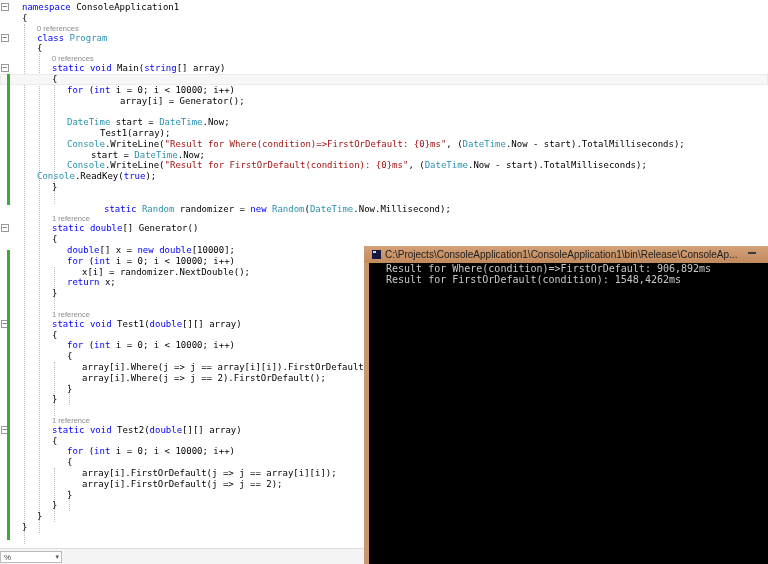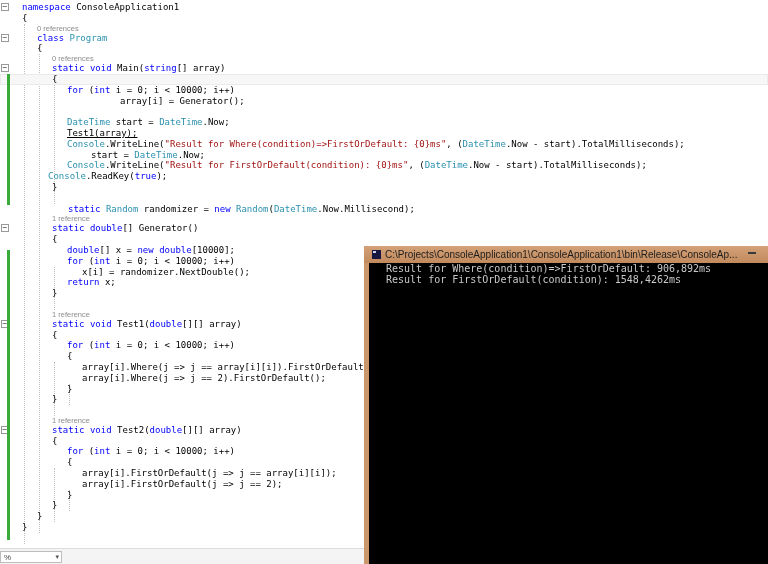--- a/index.html
+++ b/index.html
@@ -77,28 +77,28 @@
       <div class="ln cl" style="padding-left: 37px;"><span>0 references</span></div>
       <div class="ln" style="padding-left: 37px;"><span class="fold">−</span><span class="tk-k">class</span><span class="tk-d"> </span><span class="tk-t">Program</span></div>
       <div class="ln" style="padding-left: 37px;"><span class="tk-d">{</span></div>
       <div class="ln cl" style="padding-left: 52px;"><span>0 references</span></div>
       <div class="ln" style="padding-left: 52px;"><span class="fold">−</span><span class="tk-k">static</span><span class="tk-d"> </span><span class="tk-k">void</span><span class="tk-d"> Main(</span><span class="tk-k">string</span><span class="tk-d">[] array)</span></div>
       <div class="ln cur" style="padding-left: 52px;"><span class="tk-d">{</span></div>
       <div class="ln" style="padding-left: 67px;"><span class="tk-k">for</span><span class="tk-d"> (</span><span class="tk-k">int</span><span class="tk-d"> i = 0; i &lt; 10000; i++)</span></div>
       <div class="ln" style="padding-left: 120px;"><span class="tk-d">array[i] = Generator();</span></div>
       <div class="ln" style="padding-left: 22px;"></div>
       <div class="ln" style="padding-left: 67px;"><span class="tk-t">DateTime</span><span class="tk-d"> start = </span><span class="tk-t">DateTime</span><span class="tk-d">.Now;</span></div>
-      <div class="ln" style="padding-left: 67px; text-decoration: underline;"><span class="tk-d">Test1(array);</span></div>
+      <div class="ln" style="padding-left: 100px;"><span class="tk-d">Test1(array);</span></div>
       <div class="ln" style="padding-left: 67px;"><span class="tk-t">Console</span><span class="tk-d">.WriteLine(</span><span class="tk-s">"Result for Where(condition)=&gt;FirstOrDefault: {0}ms"</span><span class="tk-d">, (</span><span class="tk-t">DateTime</span><span class="tk-d">.Now - start).TotalMilliseconds);</span></div>
       <div class="ln" style="padding-left: 91px;"><span class="tk-d">start = </span><span class="tk-t">DateTime</span><span class="tk-d">.Now;</span></div>
       <div class="ln" style="padding-left: 67px;"><span class="tk-t">Console</span><span class="tk-d">.WriteLine(</span><span class="tk-s">"Result for FirstOrDefault(condition): {0}ms"</span><span class="tk-d">, (</span><span class="tk-t">DateTime</span><span class="tk-d">.Now - start).TotalMilliseconds);</span></div>
-      <div class="ln" style="padding-left: 48px;"><span class="tk-t">Console</span><span class="tk-d">.ReadKey(</span><span class="tk-k">true</span><span class="tk-d">);</span></div>
+      <div class="ln" style="padding-left: 37px;"><span class="tk-t">Console</span><span class="tk-d">.ReadKey(</span><span class="tk-k">true</span><span class="tk-d">);</span></div>
       <div class="ln" style="padding-left: 52px;"><span class="tk-d">}</span></div>
       <div class="ln" style="padding-left: 22px;"></div>
-      <div class="ln" style="padding-left: 68px;"><span class="tk-k">static</span><span class="tk-d"> </span><span class="tk-t">Random</span><span class="tk-d"> randomizer = </span><span class="tk-k">new</span><span class="tk-d"> </span><span class="tk-t">Random</span><span class="tk-d">(</span><span class="tk-t">DateTime</span><span class="tk-d">.Now.Millisecond);</span></div>
+      <div class="ln" style="padding-left: 68px; margin-left: 36px;"><span class="tk-k">static</span><span class="tk-d"> </span><span class="tk-t">Random</span><span class="tk-d"> randomizer = </span><span class="tk-k">new</span><span class="tk-d"> </span><span class="tk-t">Random</span><span class="tk-d">(</span><span class="tk-t">DateTime</span><span class="tk-d">.Now.Millisecond);</span></div>
       <div class="ln cl" style="padding-left: 52px;"><span>1 reference</span></div>
       <div class="ln" style="padding-left: 52px;"><span class="fold">−</span><span class="tk-k">static</span><span class="tk-d"> </span><span class="tk-k">double</span><span class="tk-d">[] Generator()</span></div>
       <div class="ln" style="padding-left: 52px;"><span class="tk-d">{</span></div>
       <div class="ln" style="padding-left: 67px;"><span class="tk-k">double</span><span class="tk-d">[] x = </span><span class="tk-k">new</span><span class="tk-d"> </span><span class="tk-k">double</span><span class="tk-d">[10000];</span></div>
       <div class="ln" style="padding-left: 67px;"><span class="tk-k">for</span><span class="tk-d"> (</span><span class="tk-k">int</span><span class="tk-d"> i = 0; i &lt; 10000; i++)</span></div>
       <div class="ln" style="padding-left: 82px;"><span class="tk-d">x[i] = randomizer.NextDouble();</span></div>
       <div class="ln" style="padding-left: 67px;"><span class="tk-k">return</span><span class="tk-d"> x;</span></div>
       <div class="ln" style="padding-left: 52px;"><span class="tk-d">}</span></div>
       <div class="ln" style="padding-left: 22px;"></div>
       <div class="ln cl" style="padding-left: 52px;"><span>1 reference</span></div>

